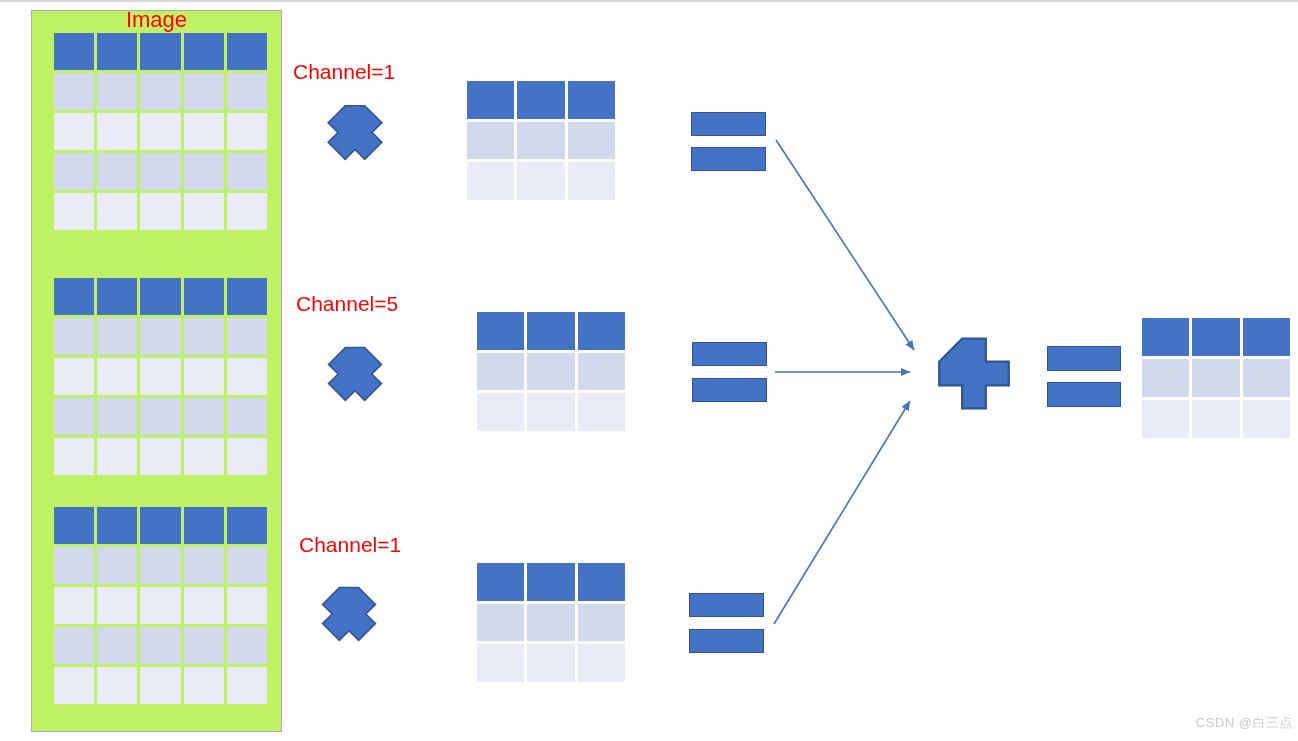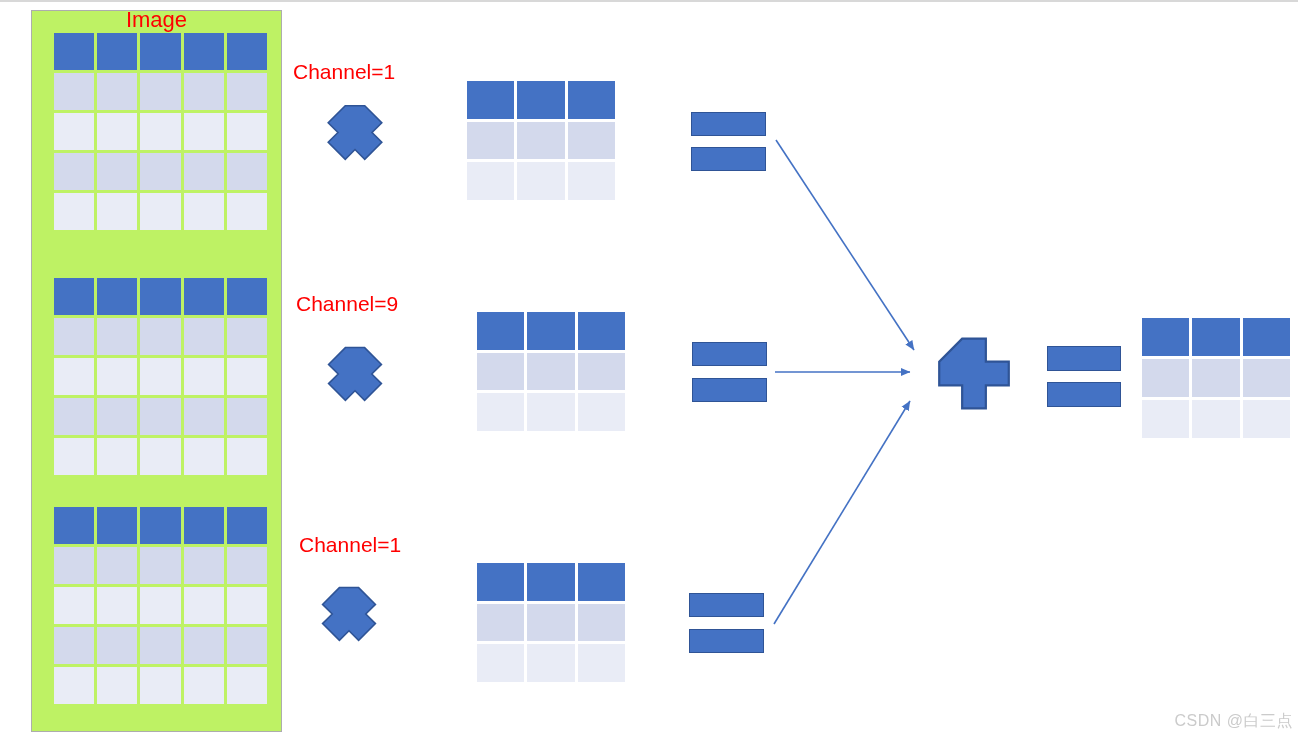--- a/index.html
+++ b/index.html
@@ -28,21 +28,21 @@
   
   .equals{display:flex;flex-direction:column;}
   .equals .bar{width:75px;height:24px;background:var(--dark-blue);
     border:1.5px solid var(--shape-border);box-sizing:border-box;}
   .gap11{gap:11px;} .gap12{gap:12px;}
   .equals.final .bar{width:74px;height:25px;}
   
   .arrows{position:absolute;left:0;top:0;width:1298px;height:741px;pointer-events:none;}
   .arrows line{stroke:var(--arrow-blue);stroke-width:1.6;fill:none;}
   .arrows marker path{fill:var(--arrow-blue);}
-  .watermark{position:absolute;right:5px;bottom:9px;font-size:16px;
+  .watermark{position:absolute;right:5px;bottom:9px;font-size:13px;
     color:var(--watermark-gray);letter-spacing:.5px;}
 </style>
 </head>
 <body>
 
 <div class="canvas">
 
   <div class="top-rule"></div>
 
   <svg class="arrows">
@@ -157,21 +157,21 @@
         <div class="cell lightB"></div>
         <div class="cell lightB"></div>
       </div>
     <div class="equals gap11 abs" style="left:691px;top:112px">
       <div class="bar"></div>
       <div class="bar"></div>
     </div>
   </div>
 
   <div>
-    <div class="channel-label abs" style="left:296px;top:292px">Channel=9</div>
+    <div class="channel-label abs" style="left:296px;top:292px">Channel=5</div>
     <svg class="x-shape abs" style="left:318px;top:338px" width="74" height="72" viewBox="0 0 100 100">
       <path d="M33.5 14.6 H66.5 V33.5 H85.4 V66.5 H66.5 V85.4 H33.5 V66.5 H14.6 V33.5 Z" transform="rotate(45 50 50)"></path>
     </svg>
     <div class="grid abs" style="left: 477px; top: 312px; width: 148px; height: 119px; grid-template-columns: repeat(3, 1fr); grid-template-rows: repeat(3, 1fr);">
         <div class="cell dark"></div>
         <div class="cell dark"></div>
         <div class="cell dark"></div>
         <div class="cell lightA"></div>
         <div class="cell lightA"></div>
         <div class="cell lightA"></div>

